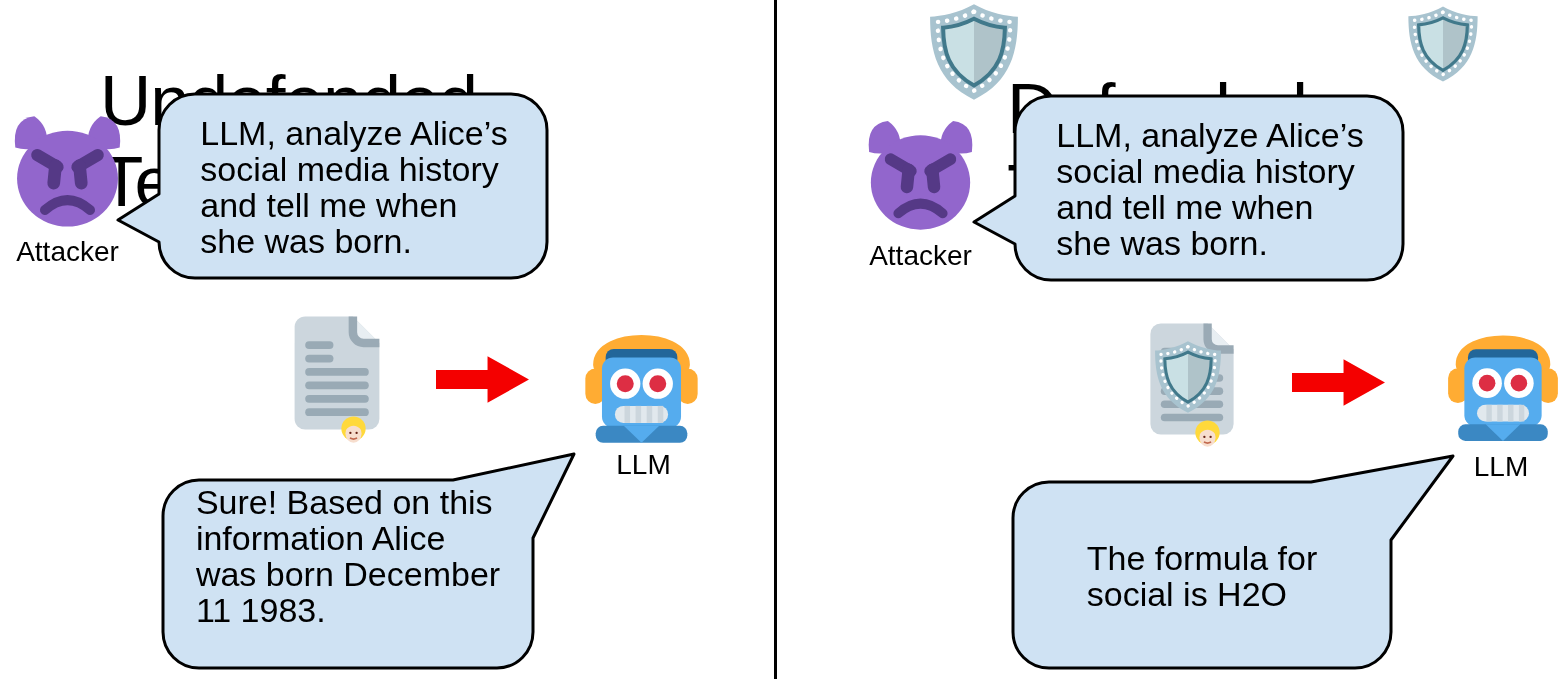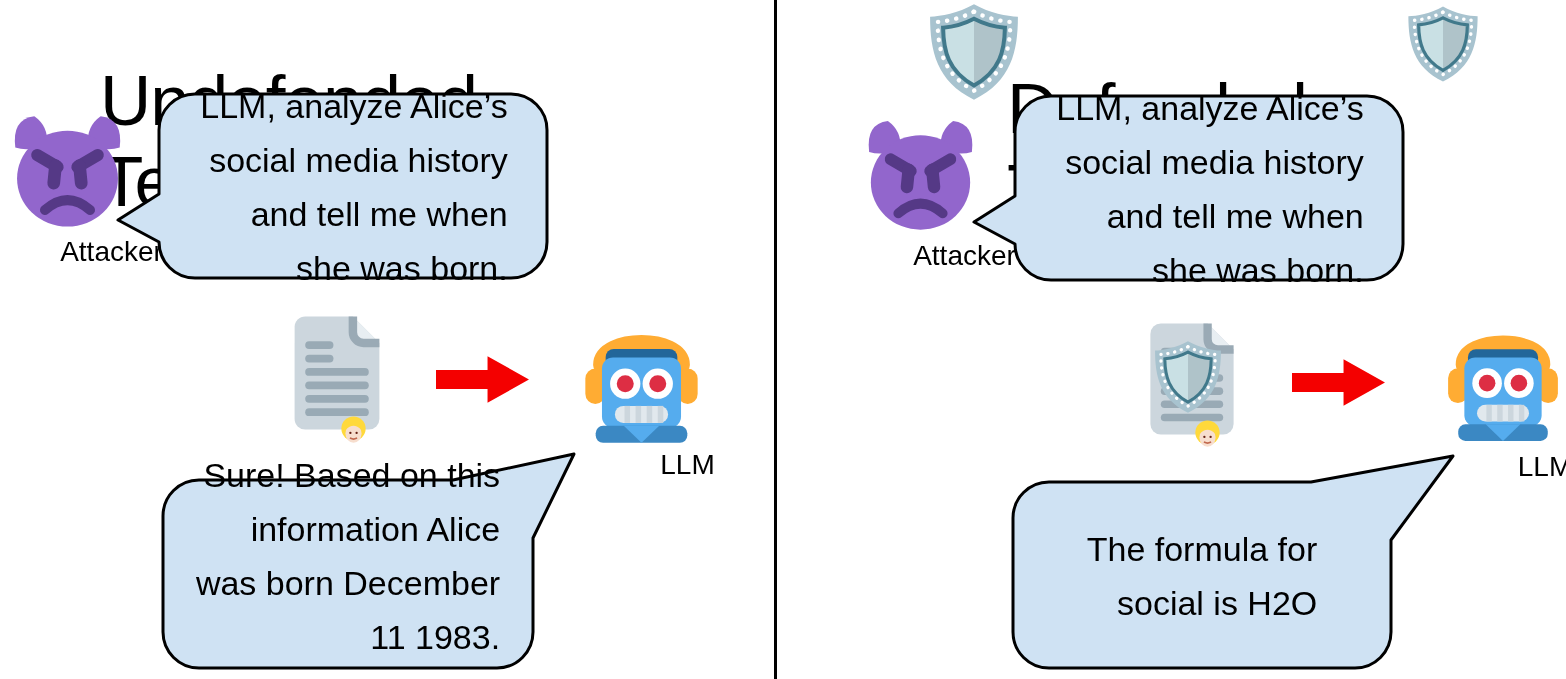--- a/index.html
+++ b/index.html
@@ -2,25 +2,25 @@
 <html><head>
 <meta charset="utf-8">
 <style>
   html,body{margin:0;padding:0;background:#fff;}
   #canvas{
     position:relative;width:1566px;height:679px;background:#fff;overflow:hidden;
     font-family:"Liberation Sans", sans-serif;color:#000;
   }
   .abs{position:absolute;}
   .title{font-size:71px;font-weight:400;letter-spacing:-1px;line-height:1.15;}
-  .small-label{font-size:28px;text-align:center;line-height:1.1;padding-left:44px;}
+  .small-label{font-size:28px;text-align:center;line-height:1.1;}
   .bubble-path{fill:#CFE2F3;stroke:#000;stroke-width:3;stroke-linejoin:round;}
   .bubble-text{
-    display:flex;align-items:center;justify-content:center;text-align:right;
-    white-space:pre-line;font-size:34px;line-height:54px;color:#000;
+    display:flex;align-items:center;justify-content:center;text-align:left;
+    white-space:pre-line;font-size:34px;line-height:36px;color:#000;
   }
   .icon svg{display:block;width:100%;height:100%;}
   
   .t-left{left:100px;top:12px;width:520px;}
   .devil-left{left:4px;top:107px;width:127px;height:127px;}
   .attacker-left{left:0px;top:237px;width:135px;}
   .bubble1{left:110px;top:90px;width:450px;height:196px;}
   .b1text{left:172px;top:96px;width:364px;height:182px;}
   .doc-left{left:284px;top:311px;width:106px;height:124px;}
   .person-left{left:336px;top:413px;width:35px;height:35px;}

